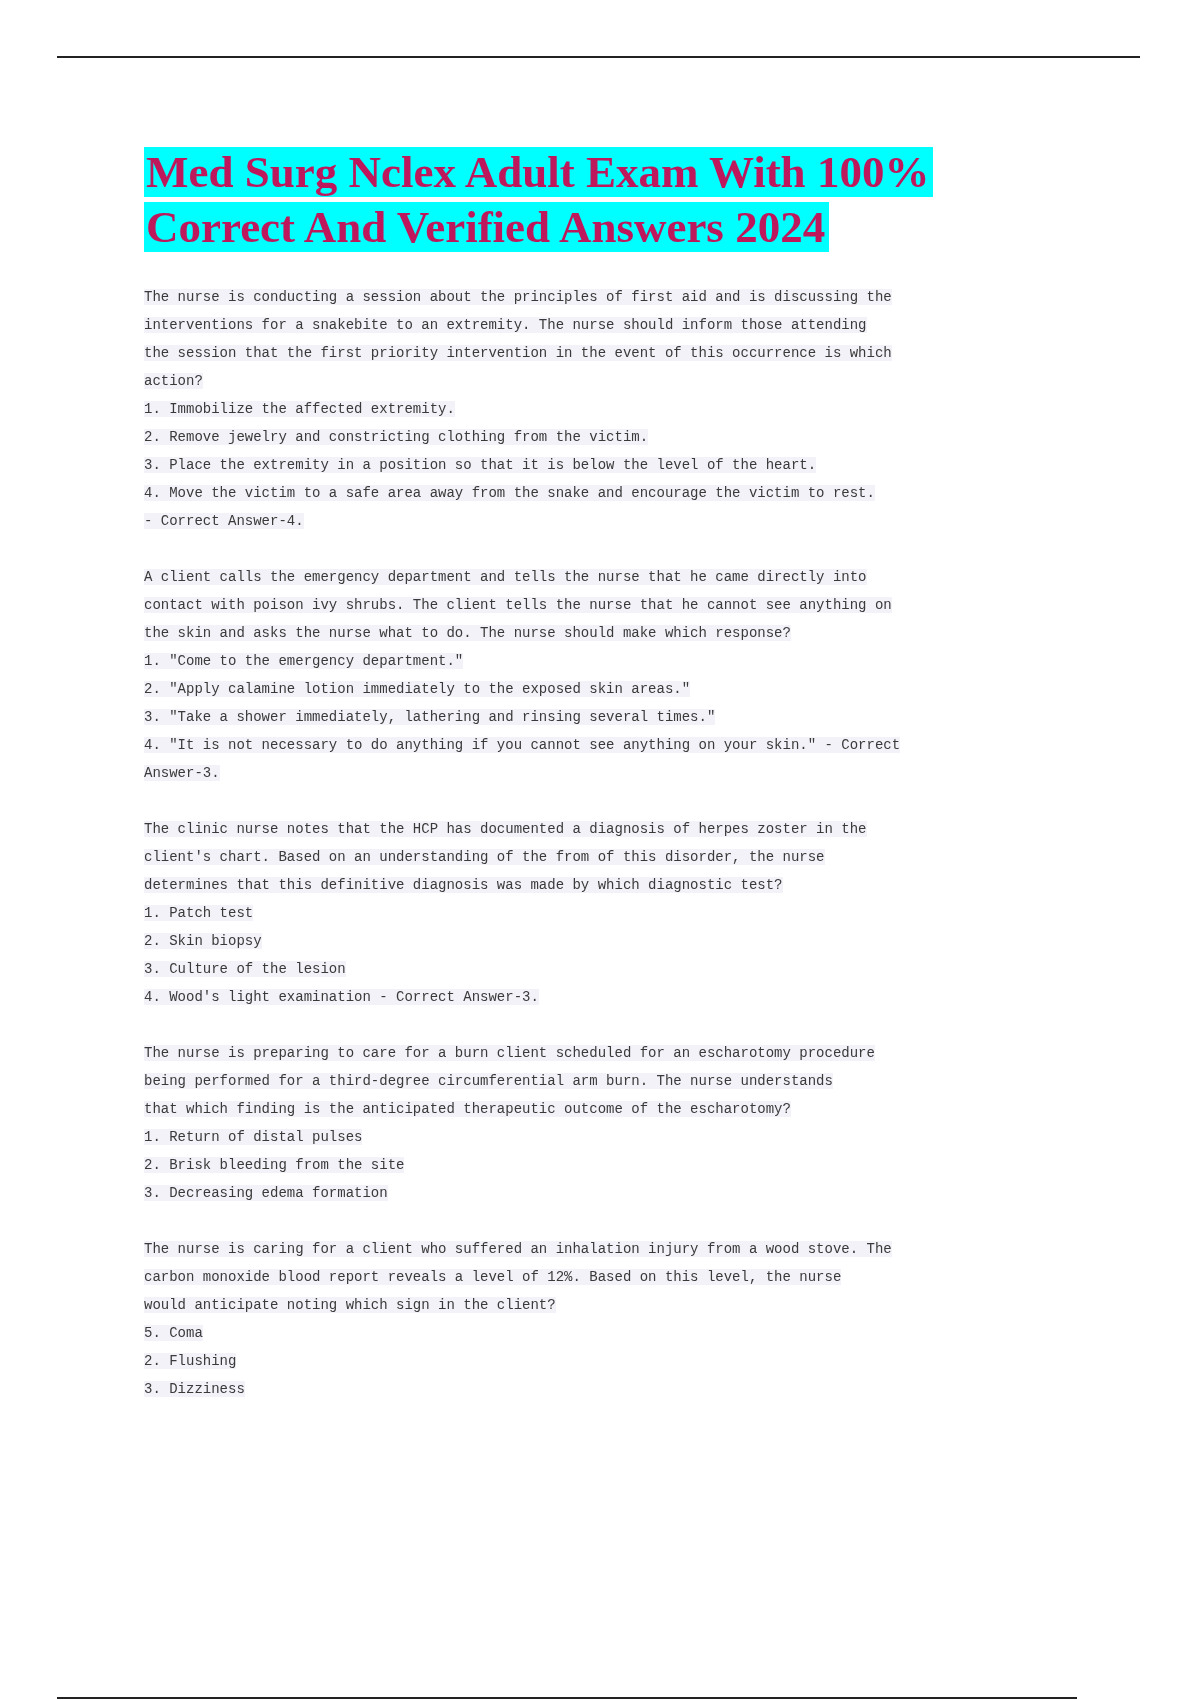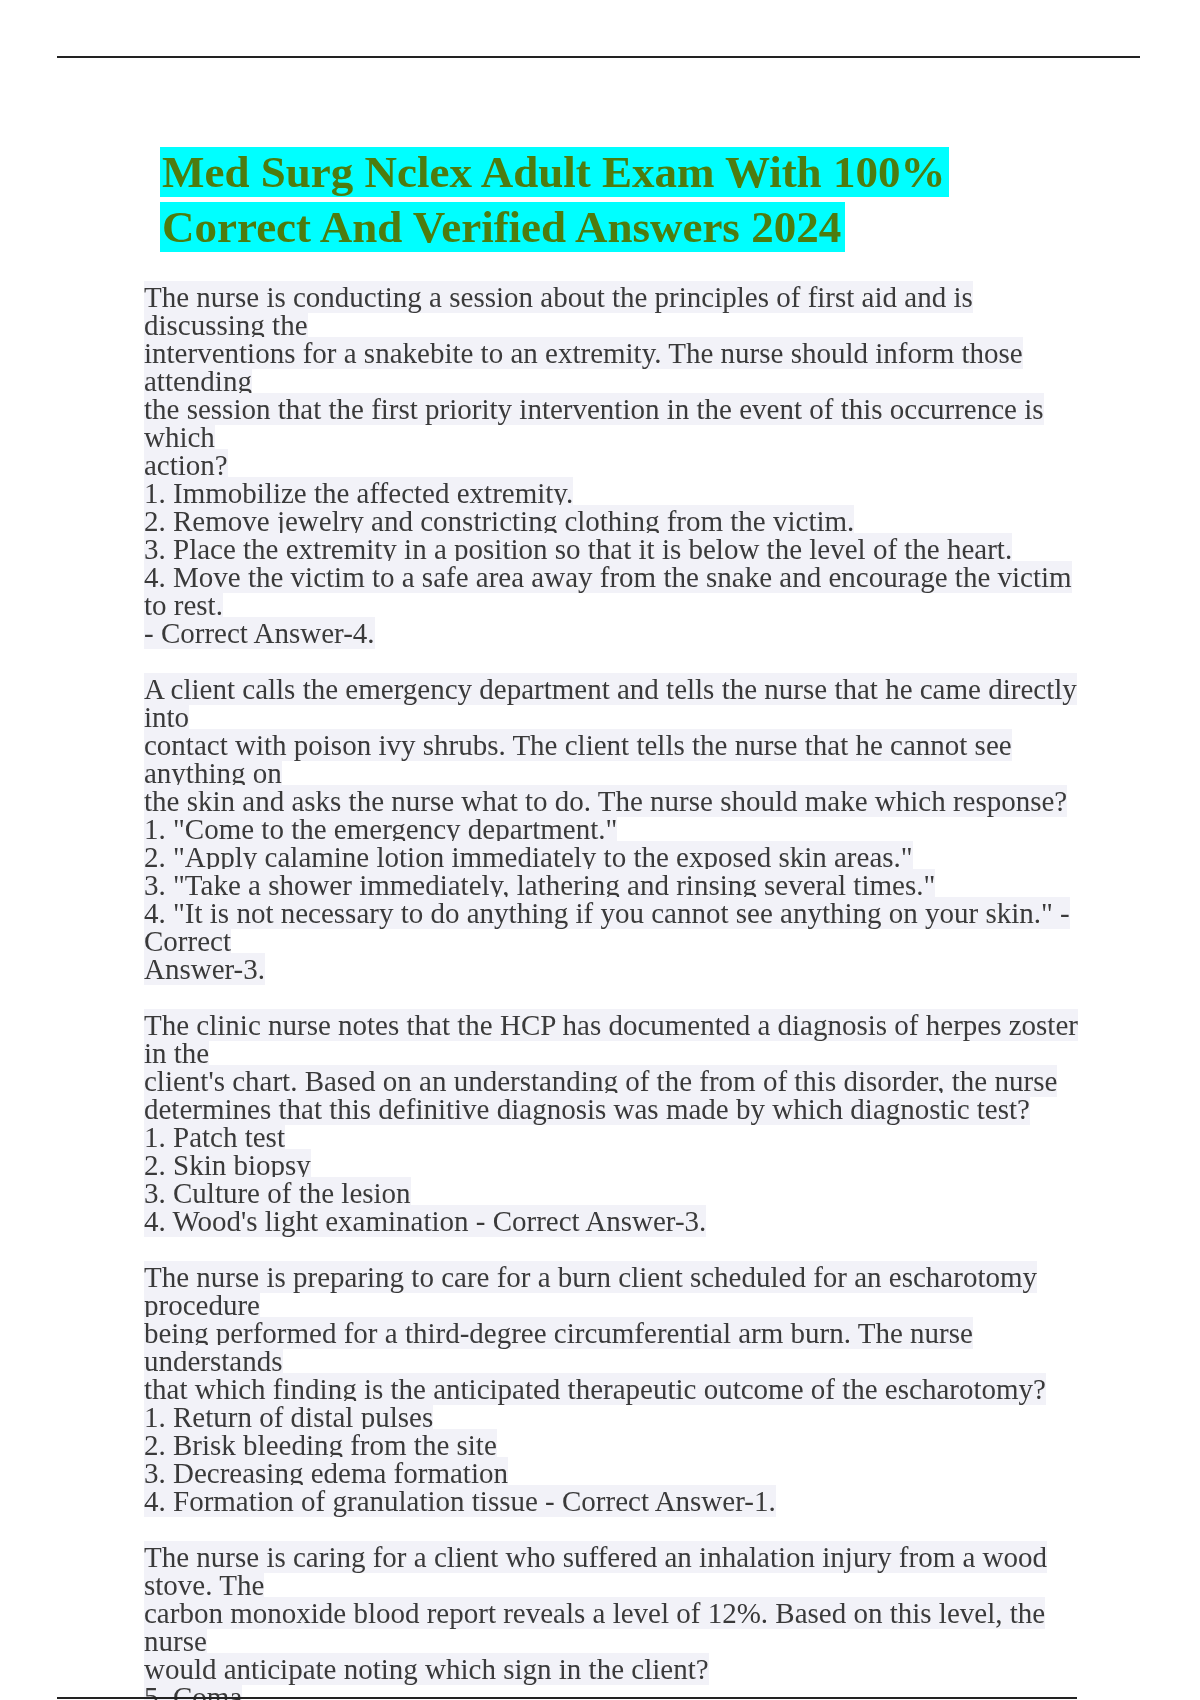--- a/index.html
+++ b/index.html
@@ -3,27 +3,27 @@
 <meta charset="utf-8">
 <style>
   html, body { margin: 0; padding: 0; background: #ffffff; }
   body { width: 1200px; height: 1700px; position: relative; overflow: hidden; }
   .rule { position: absolute; left: 57px; width: 1083px; height: 2px; background: #222222; }
   .rule.top { top: 56px; }
   .rule.bottom { top: 1697px; left: 57px; width: 1020px; }
   .content { position: absolute; left: 144px; top: 145px; width: 940px; }
   .title {
     font-family: "Liberation Serif", "DejaVu Serif", serif;
-    font-weight: bold; font-size: 45px; line-height: 55px; color: #4d7c0f;
-    margin: 0 0 28px 16px;
+    font-weight: bold; font-size: 45px; line-height: 55px; color: #be185d;
+    margin: 0 0 28px 0;
   }
   .title span { background: #00ffff; padding: 0 4px 0 2px; }
   .q {
-    font-family: Liberation Serif, serif;
-    font-size: 29px; line-height: 28px; color: #3a3a3a;
+    font-family: Liberation Mono, monospace;
+    font-size: 14px; line-height: 28px; color: #3a3a3a;
     margin: 0 0 28px 0;
   }
   .q .ln { display: block; }
   .q .ln span { background: #f2f2f8; }
 </style>
 </head>
 <body>
 
 <div class="rule top"></div>
 
@@ -66,21 +66,20 @@
     <span class="ln"><span>4. Wood's light examination - Correct Answer-3.</span></span>
   </div>
 
   <div class="q">
     <span class="ln"><span>The nurse is preparing to care for a burn client scheduled for an escharotomy procedure</span></span>
     <span class="ln"><span>being performed for a third-degree circumferential arm burn. The nurse understands</span></span>
     <span class="ln"><span>that which finding is the anticipated therapeutic outcome of the escharotomy?</span></span>
     <span class="ln"><span>1. Return of distal pulses</span></span>
     <span class="ln"><span>2. Brisk bleeding from the site</span></span>
     <span class="ln"><span>3. Decreasing edema formation</span></span>
-    <span class="ln"><span>4. Formation of granulation tissue - Correct Answer-1.</span></span>
   </div>
 
   <div class="q">
     <span class="ln"><span>The nurse is caring for a client who suffered an inhalation injury from a wood stove. The</span></span>
     <span class="ln"><span>carbon monoxide blood report reveals a level of 12%. Based on this level, the nurse</span></span>
     <span class="ln"><span>would anticipate noting which sign in the client?</span></span>
     <span class="ln"><span>5. Coma</span></span>
     <span class="ln"><span>2. Flushing</span></span>
     <span class="ln"><span>3. Dizziness</span></span>
   </div>

